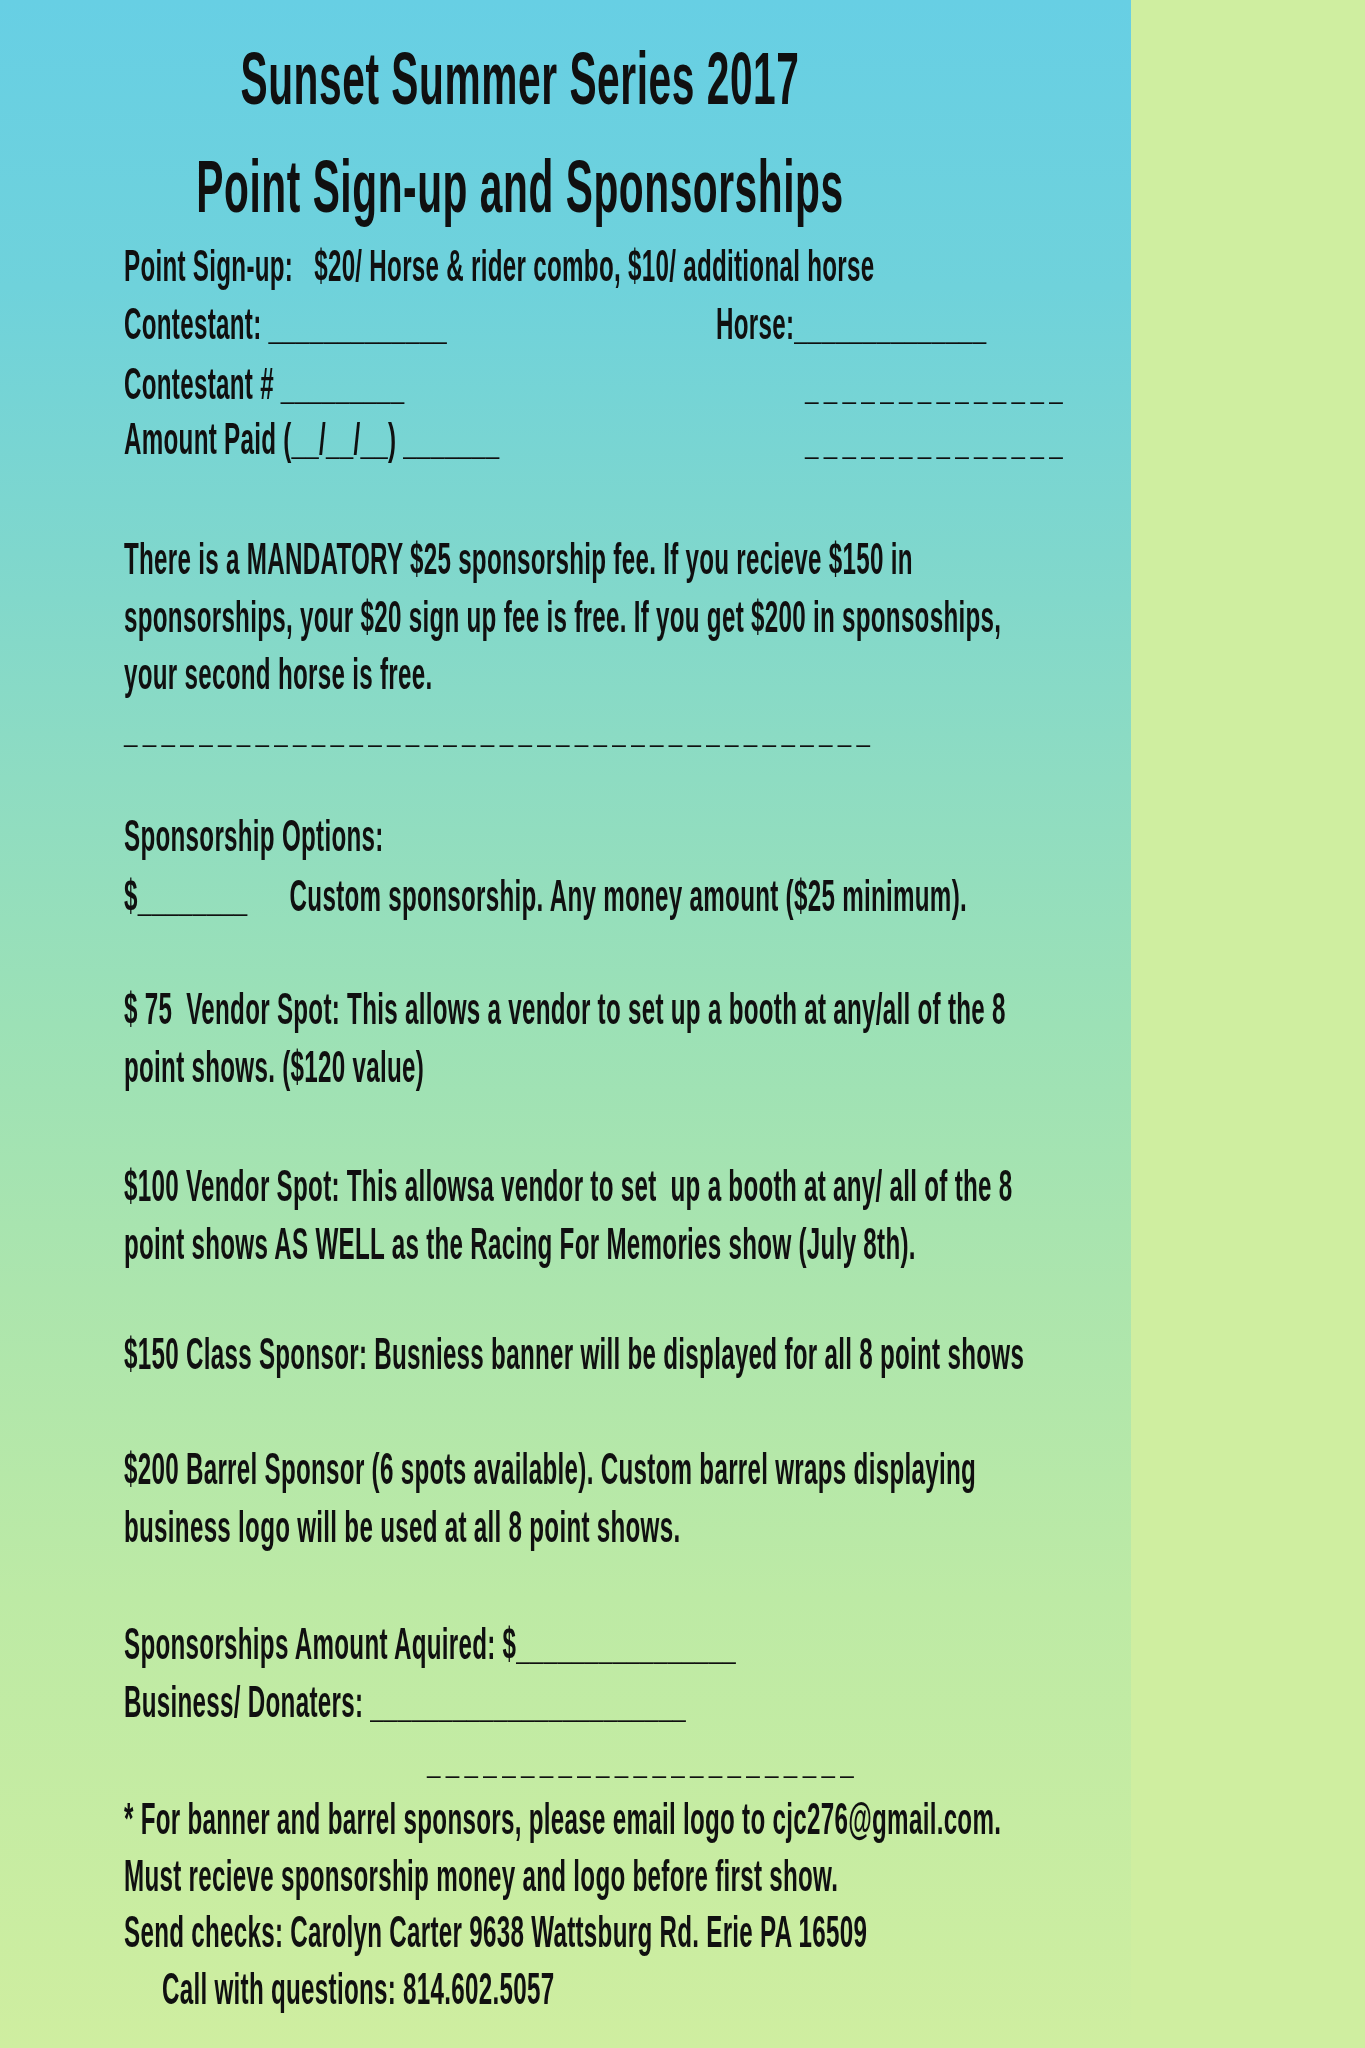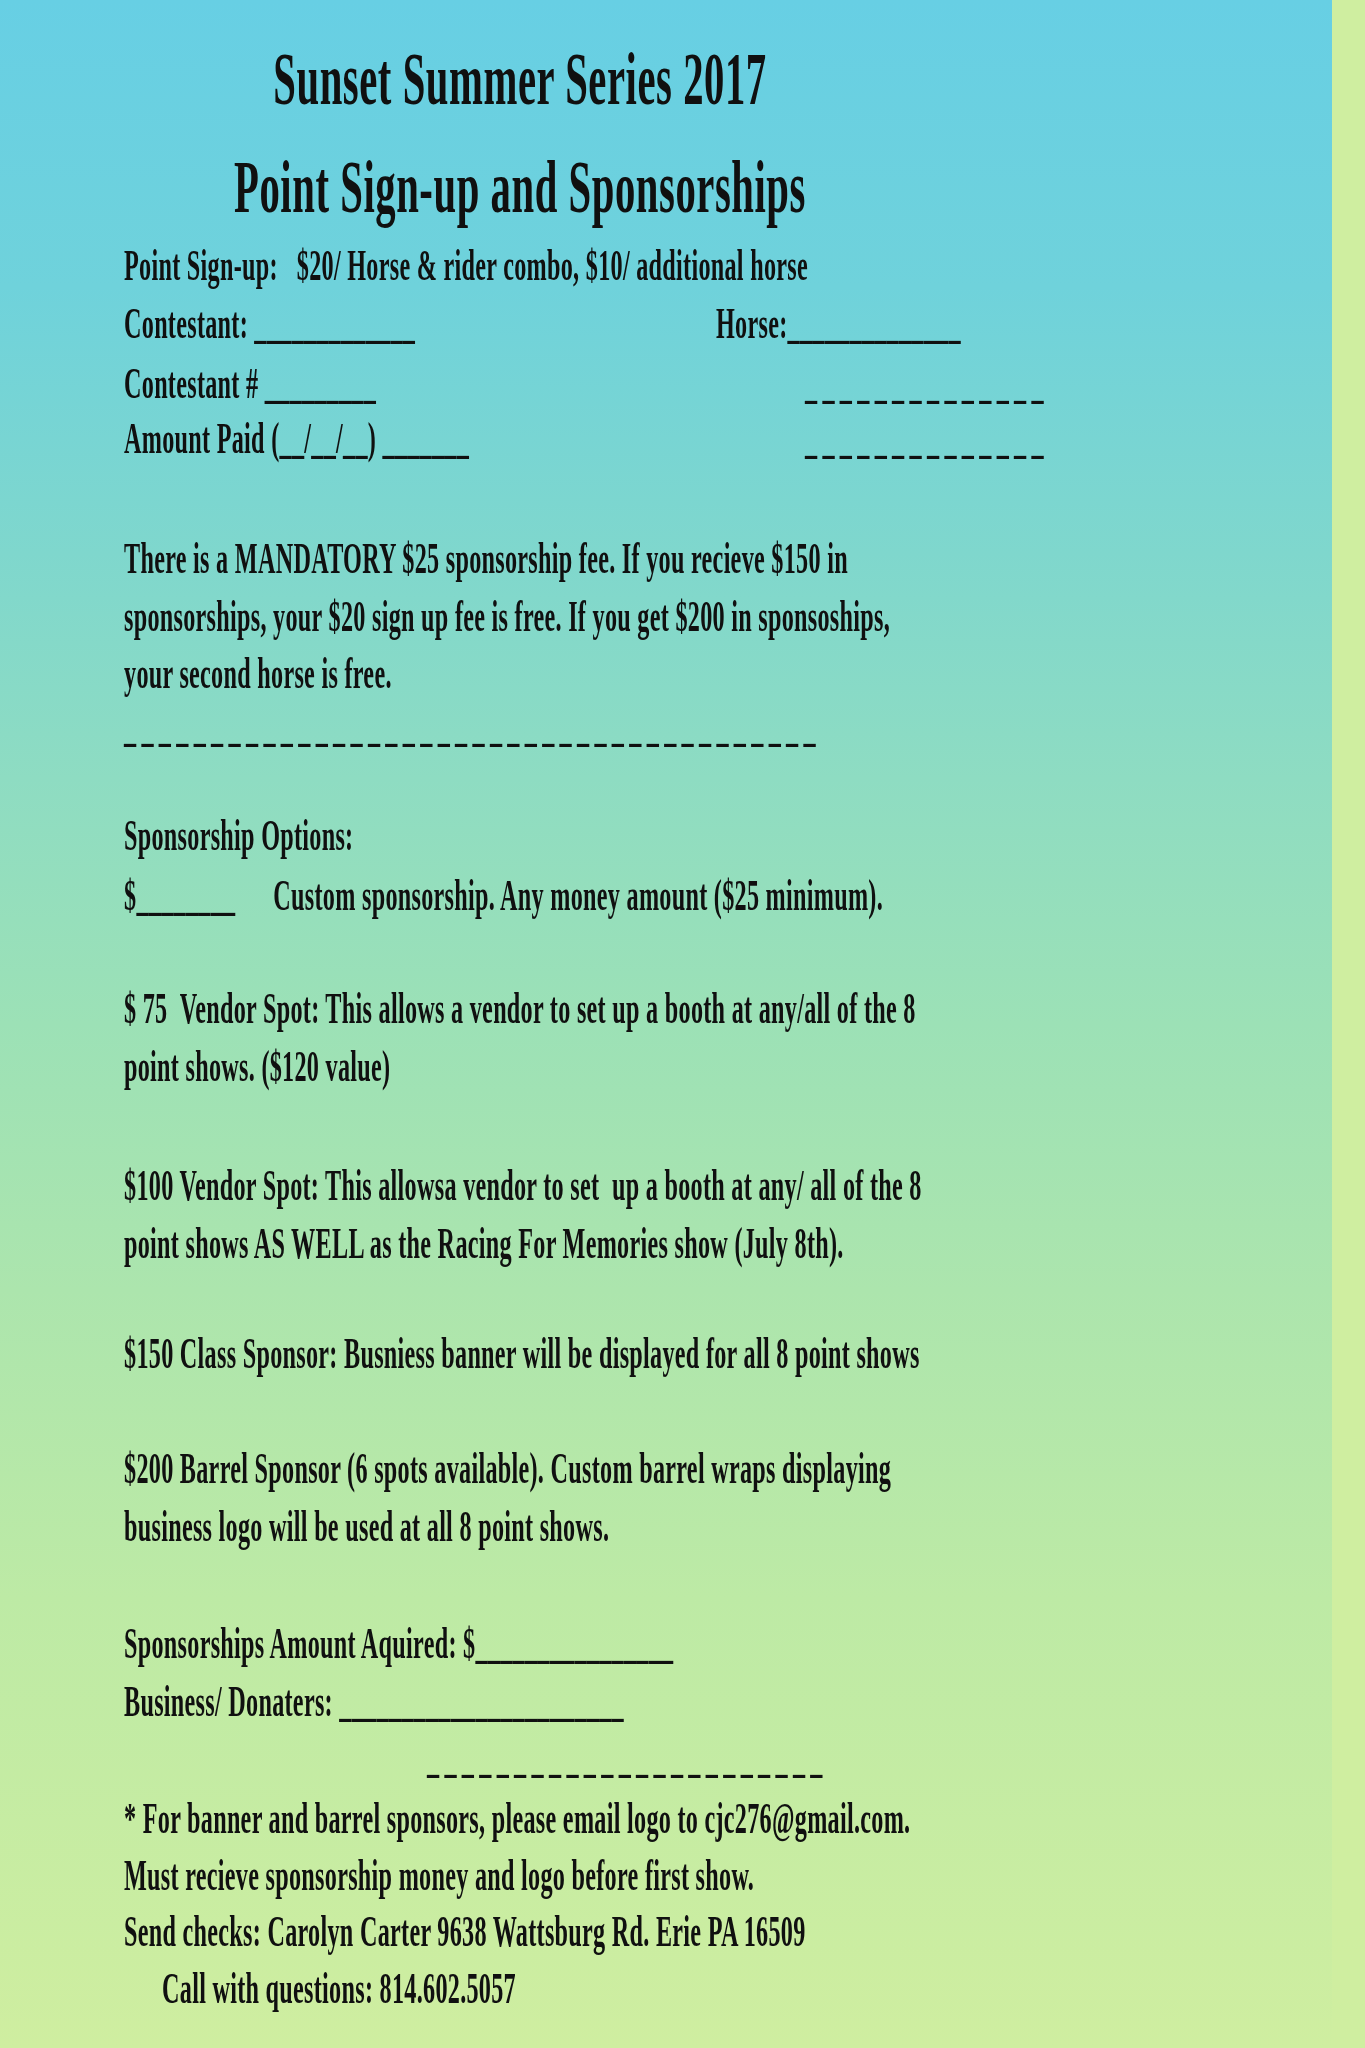--- a/index.html
+++ b/index.html
@@ -1,24 +1,24 @@
 <!DOCTYPE html>
 <html><head>
 <meta charset="utf-8">
 <style>
   html, body { margin: 0; padding: 0; background: #cfeea0; }
   .flyer {
     position: relative;
-    width: 1332px;
+    width: 1131px;
     height: 2048px;
     overflow: hidden;
     background: linear-gradient(180deg,
       #67cfe4 0%, #6fd2db 14%, #7fd7cd 27%, #8edcc2 38%,
       #9ce1b6 50%, #ace5ad 63%, #bdeaa5 78%, #cfeea0 100%);
-    font-family: Liberation Serif, serif;
+    font-family: Liberation Sans, sans-serif;
     font-weight: bold;
     color: #101010;
   }
   .ln {
     position: absolute;
     white-space: pre;
     font-size: 44px;
     line-height: 1;
     transform: scaleX(0.55);
     transform-origin: 0 0;

